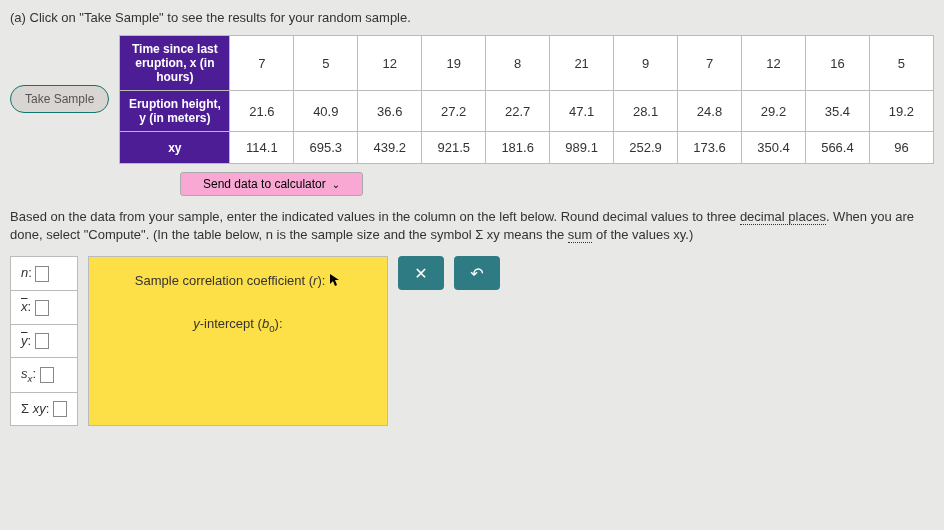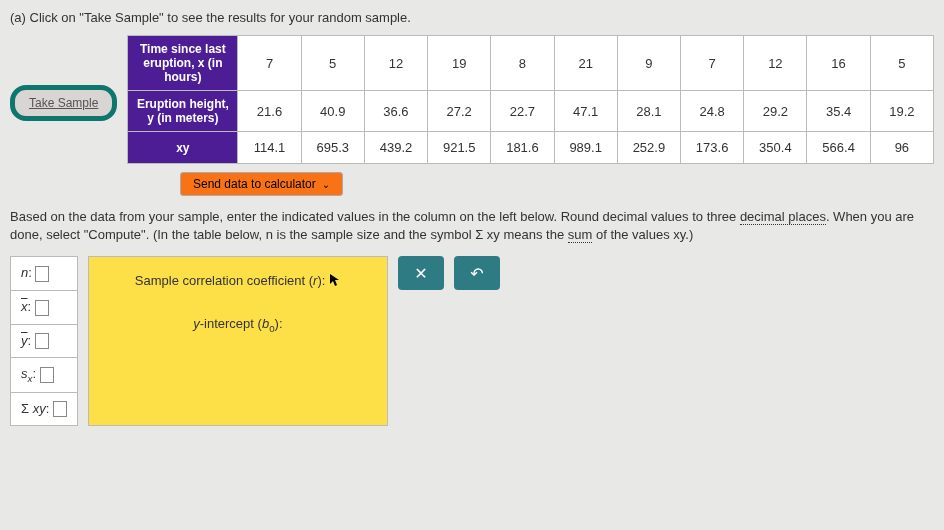--- a/index.html
+++ b/index.html
@@ -8,29 +8,28 @@
   background: #e8e8e6;
   padding: 10px;
   font-size: 13px;
   color: #333;
   width: 944px;
 }
 .instruction { margin-bottom: 10px; font-size: 13px; }
 .top-section { display: flex; gap: 10px; align-items: flex-start; margin-bottom: 8px; }
 .take-sample-btn {
   background: #d8d5d2;
-  border: 5px solid #0f766e;
+  border: 1px solid #0f766e;
   border-radius: 16px;
   padding: 6px 14px;
   font-size: 12px;
   color: #555;
   cursor: pointer;
   margin-top: 50px;
   white-space: nowrap;
-  text-decoration: underline;
 }
 .data-table { border-collapse: collapse; flex: 1; }
 .data-table td, .data-table th {
   border: 1px solid #bbb;
   padding: 8px 6px;
   text-align: center;
   background: #fff;
   font-size: 13px;
   min-width: 52px;
 }
@@ -40,23 +39,23 @@
   font-weight: bold;
   font-size: 12px;
   width: 110px;
   padding: 6px 8px;
 }
 .send-calc {
   margin-left: 170px;
   margin-bottom: 12px;
 }
 .send-calc-btn {
-  background: #f97316;
+  background: #f9a8d4;
   border: 1px solid #aaa;
-  padding: 4px 12px;
+  padding: 4px 22px;
   font-size: 12px;
   border-radius: 3px;
   cursor: pointer;
   display: inline-flex;
   align-items: center;
   gap: 6px;
 }
 .chevron { font-size: 10px; }
 .desc { font-size: 13px; line-height: 1.4; margin-bottom: 12px; }
 .dotted { border-bottom: 1px dotted #333; }

